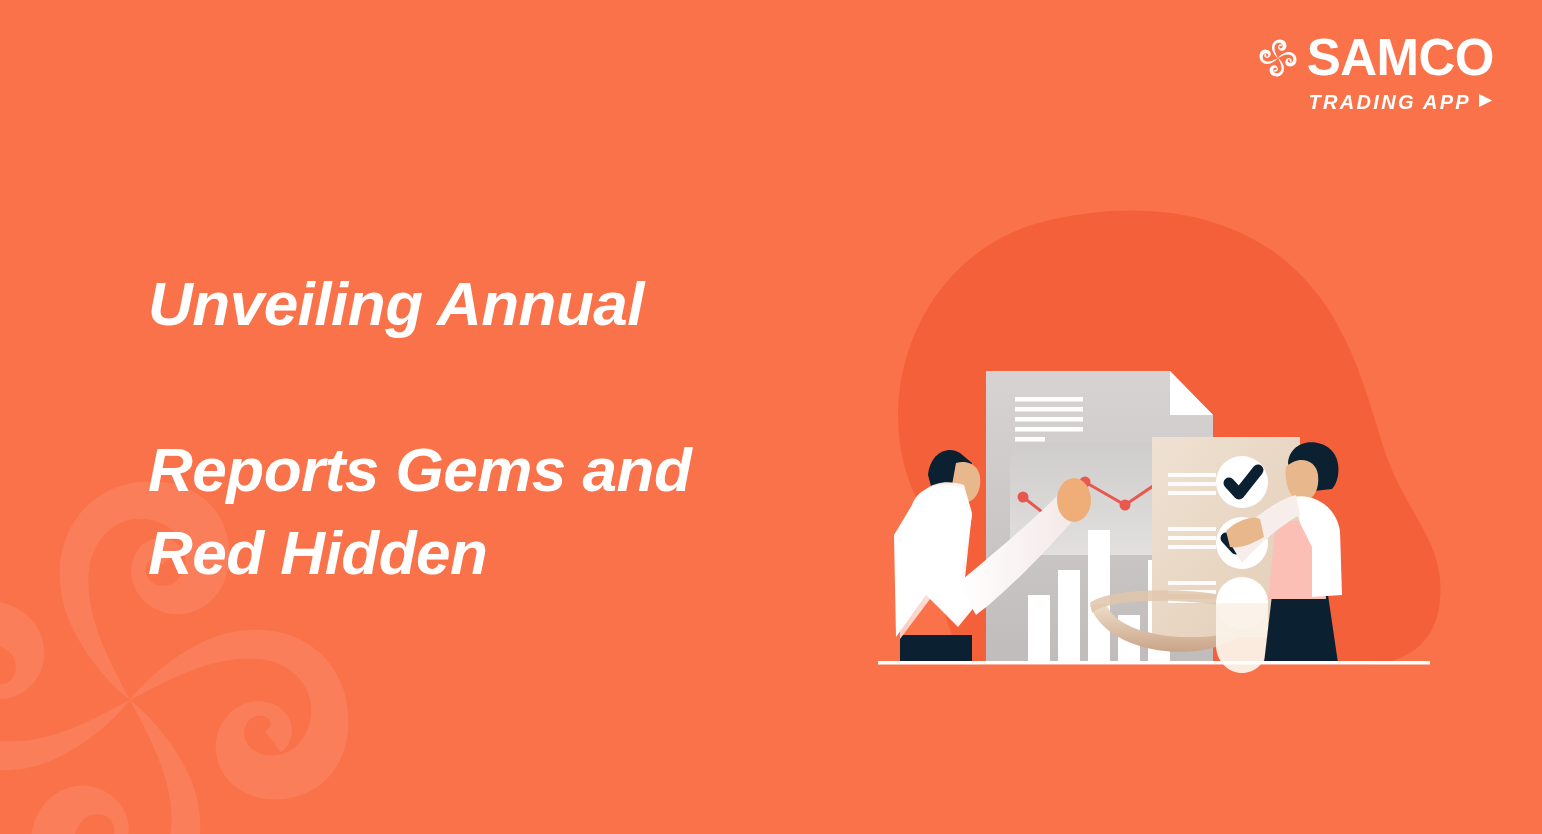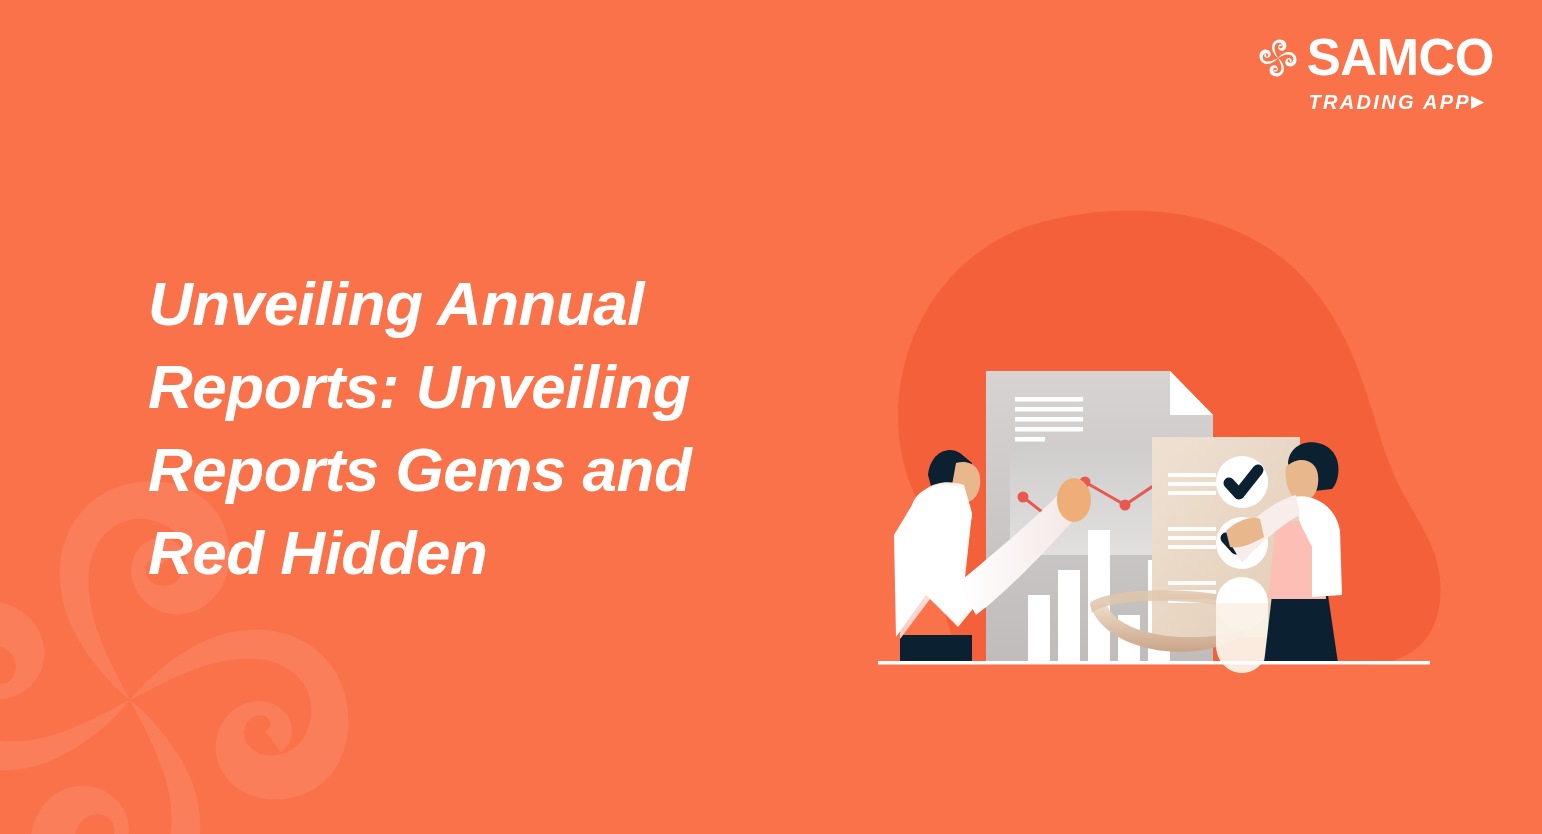--- a/index.html
+++ b/index.html
@@ -36,22 +36,22 @@
   #logo-mark { width:44px; height:44px; display:block; }
   #logo-word {
     color:#ffffff;
     font-size:51px;
     font-weight:bold;
     letter-spacing:-0.5px;
     line-height:1;
     font-family:"Liberation Sans", sans-serif;
   }
   #logo-tagline-row {
-    display:flex; align-items:center; 
-    margin-top:9px; margin-right:10px;
+    display:flex; gap:8px;
+    margin-top:9px; margin-right:2px;
   }
   #logo-tagline {
     color:#ffffff;
     font-size:20px;
     font-weight:bold;
     font-style:italic;
     letter-spacing:2.3px;
     line-height:1;
   }
   #logo-tagline-arrow {
@@ -109,21 +109,21 @@
       <span id="logo-word">SAMCO</span>
     </div>
     <div id="logo-tagline-row">
       <span id="logo-tagline">TRADING APP</span>
       <span id="logo-tagline-arrow">▶</span>
     </div>
   </div>
 
   <h1 id="headline">
     <span>Unveiling Annual</span><br>
-    <span>Reports: Unveiling</span><br>
+    <br>
     <span>Reports Gems and</span><br>
     <span>Red Hidden</span>
   </h1>
 
   <div id="illustration">
     <svg viewBox="0 0 600 510" xmlns="http://www.w3.org/2000/svg">
       <defs>
         <linearGradient id="gPaperTop" x1="0" y1="0" x2="0" y2="1">
           <stop offset="0" stop-color="#D6D3D2"></stop>
           <stop offset="1" stop-color="#BFBCBB"></stop>

